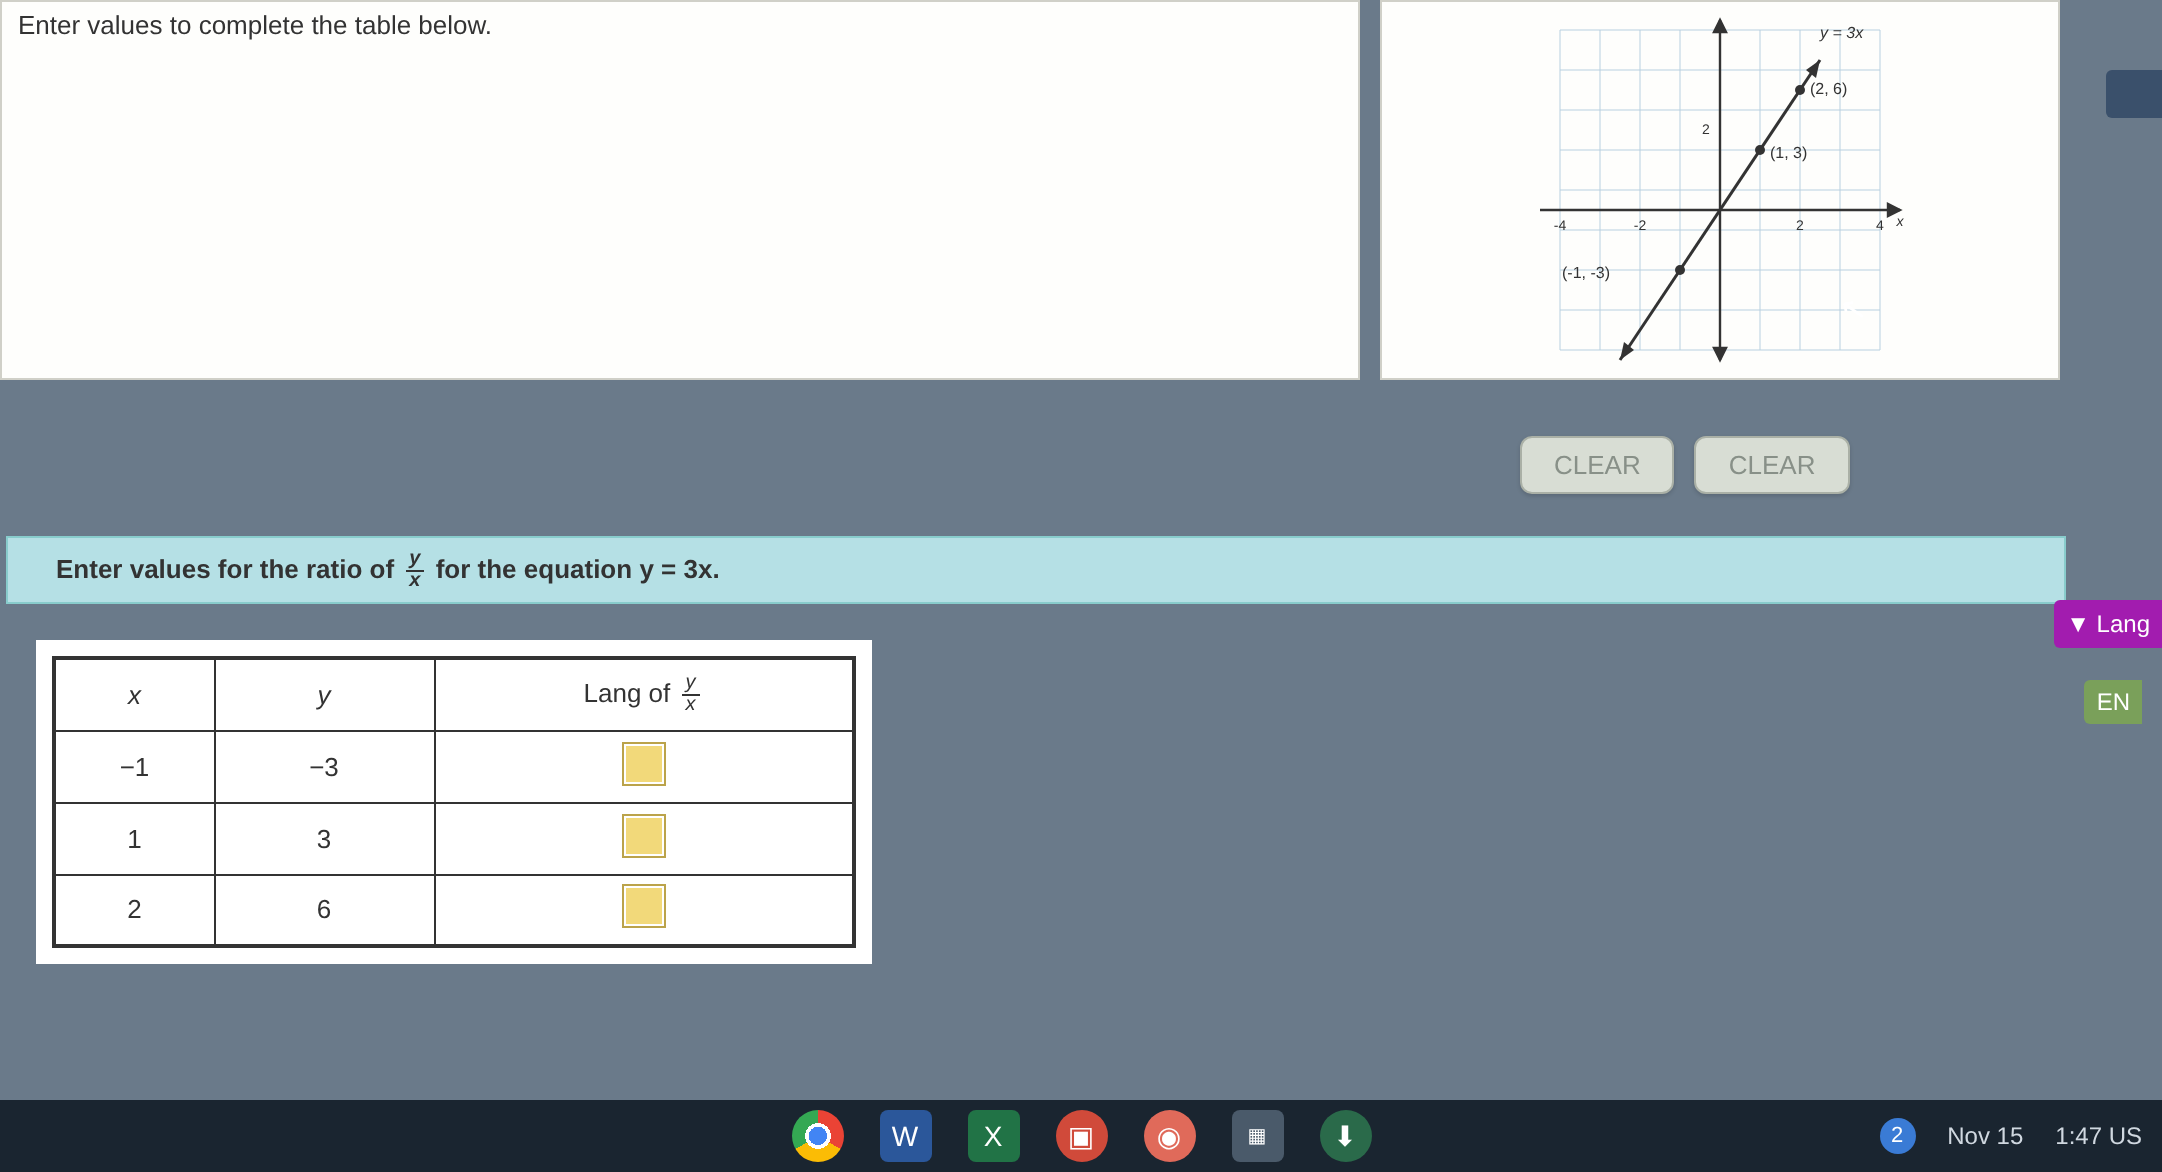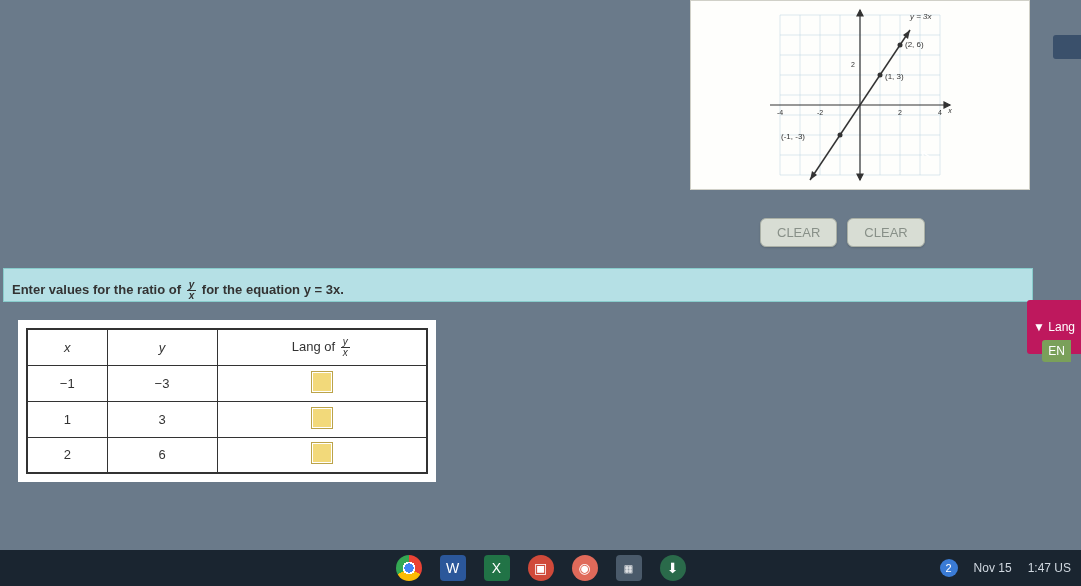--- a/index.html
+++ b/index.html
@@ -4,50 +4,53 @@
 <style>
 *{margin:0;padding:0;box-sizing:border-box;font-family:Arial,Helvetica,sans-serif}
 body{width:1081px;height:586px;background:#6a7a8a;position:relative;overflow:hidden}
 .top-area{position:absolute;top:0;left:0;width:1040px;height:200px;display:flex;gap:8px}
 .question-panel{background:#fefefc;width:680px;height:190px;padding:4px 8px;border:1px solid #d0d0c8;position:absolute;top:0;left:0}
 .question-text{font-size:13px;color:#333}
 .graph-panel{background:#fefefc;width:340px;height:190px;position:absolute;top:0;left:690px;border:1px solid #d0d0c8;display:flex;align-items:center;justify-content:center}
 .graph-svg{width:220px;height:180px}
 .action-row{position:absolute;top:218px;left:760px;display:flex;gap:10px}
 .btn{background:#d8ddd4;border:1px solid #aab0a6;border-radius:6px;padding:6px 16px;color:#889088;font-size:13px;font-weight:400;cursor:pointer;box-shadow:0 1px 2px rgba(0,0,0,.15)}
-.instruction-bar{position:absolute;top:268px;left:3px;width:1030px;height:34px;background:#b5e0e5;border:1px solid #8cc;display:flex;align-items:flex-end;padding:0 8px}
+.instruction-bar{position:absolute;top:268px;left:3px;width:1030px;height:34px;background:#b5e0e5;border:1px solid #8cc;display:flex;align-items:center;padding:0 24px}
 .instruction-text{font-size:13px;font-weight:700;color:#333}
 .frac{display:inline-flex;flex-direction:column;align-items:center;vertical-align:middle;font-size:10px;line-height:1;margin:0 2px;font-style:italic}
 .frac .n{border-bottom:1px solid #333;padding:0 2px}
 .frac .d{padding:0 2px}
 .eq{}
 .table-panel{position:absolute;top:320px;left:18px;background:#fff;padding:8px}
 table.data{border-collapse:collapse;border:2px solid #333}
 table.data th,table.data td{border:1px solid #333;text-align:center;font-size:13px;color:#333;height:36px}
 table.data th{font-weight:400;font-style:italic;background:#fff}
 .col-x{width:80px}
 .col-y{width:110px}
 .col-v{width:210px}
 .input-box{display:inline-block;width:22px;height:22px;background:#f2d97a;border:1px solid #bba34a;box-shadow:inset 0 0 0 1px #fff}
-.side-tab{position:absolute;right:0;top:300px;background:#be185d;color:#fff;font-size:12px;padding:20px 6px;border-radius:3px 0 0 3px}
+.side-tab{position:absolute;right:0;top:300px;background:#a21caf;color:#fff;font-size:12px;padding:5px 6px;border-radius:3px 0 0 3px}
 .side-tab2{position:absolute;right:10px;top:340px;background:#7aa05a;color:#fff;font-size:12px;padding:4px 6px;border-radius:3px 0 0 3px}
 .side-icon{position:absolute;right:0;top:35px;width:28px;height:24px;background:#3a506b;border-radius:3px 0 0 3px}
 .taskbar{position:absolute;bottom:0;left:0;width:1081px;height:36px;background:#1a2530;display:flex;align-items:center;justify-content:center;gap:18px}
 .task-icon{width:26px;height:26px;border-radius:50%;background:#3a4a5a;display:flex;align-items:center;justify-content:center;color:#fff;font-size:14px}
 .task-icon.chrome{background:radial-gradient(circle at 50% 50%,#4285f4 25%,#fff 25% 35%,transparent 35%),conic-gradient(#ea4335 0 120deg,#fbbc05 120deg 240deg,#34a853 240deg)}
 .task-icon.word{background:#2b579a;border-radius:4px}
 .task-icon.excel{background:#217346;border-radius:4px}
 .task-right{position:absolute;right:10px;bottom:0;height:36px;display:flex;align-items:center;gap:16px;color:#d0d8e0;font-size:12px}
 .noti-badge{width:18px;height:18px;border-radius:50%;background:#3a7bd5;color:#fff;font-size:11px;display:flex;align-items:center;justify-content:center}
 .cursor{position:absolute;top:145px;left:920px;color:#fff;font-size:16px;transform:rotate(-10deg)}
 </style>
 </head>
 <body>
 
 <div class="top-area">
+  <div class="question-panel">
+    <div class="question-text">Enter values to complete the table below.</div>
+  </div>
   <div class="graph-panel">
     <svg class="graph-svg" viewBox="0 0 220 180">
 
       <g stroke="#b8d0e0" stroke-width="0.5">
         <line x1="30" y1="10" x2="30" y2="170"></line>
           <line x1="50" y1="10" x2="50" y2="170"></line>
         <line x1="70" y1="10" x2="70" y2="170"></line>
           <line x1="90" y1="10" x2="90" y2="170"></line>
         <line x1="110" y1="10" x2="110" y2="170"></line>
           <line x1="130" y1="10" x2="130" y2="170"></line>

